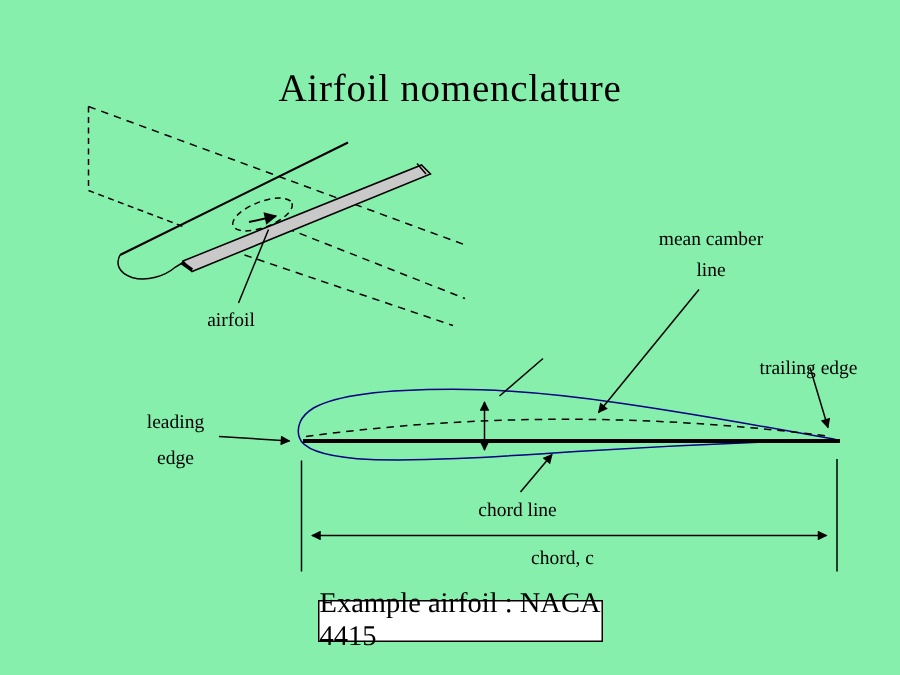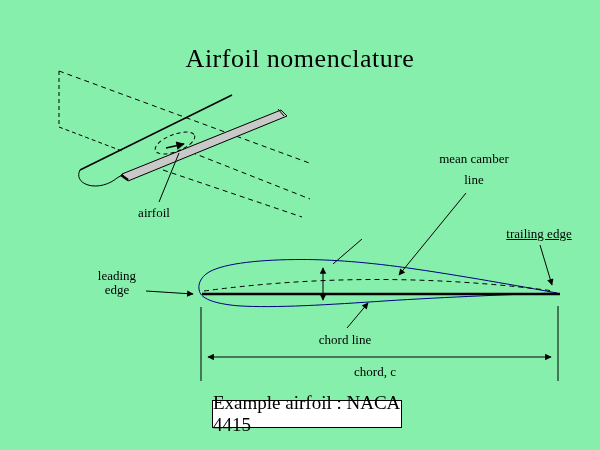--- a/index.html
+++ b/index.html
@@ -13,22 +13,22 @@
     position:absolute;left:0;top:44px;width:600px;text-align:center;
     font-size:26px;letter-spacing:0.5px;
   }
   .lbl{
     position:absolute;width:110px;text-align:center;font-size:13px;
     line-height:17px;white-space:pre-line;
   }
   .lbl-airfoil{left:99px;top:204px;}
   .lbl-mean-camber{left:419px;top:148px;line-height:21px;}
   .lbl-thickness{left:321px;top:216px;}
-  .lbl-trailing-edge{left:484px;top:225px;text-decoration:underline;}
-  .lbl-leading-edge{left:62px;top:269px;line-height:14px;}
+  .lbl-trailing-edge{left:484px;top:236px;}
+  .lbl-leading-edge{left:62px;top:269px;line-height:24px;}
   .lbl-chord-line{left:290px;top:331px;}
   .lbl-chord-c{left:320px;top:363px;}
   .example-box{
     position:absolute;left:212px;top:400px;width:188px;height:26px;
     border:1.4px solid #000;display:flex;align-items:center;justify-content:center;
     font-size:19px;background:#fff;
   }
 </style>
 </head>
 <body>

